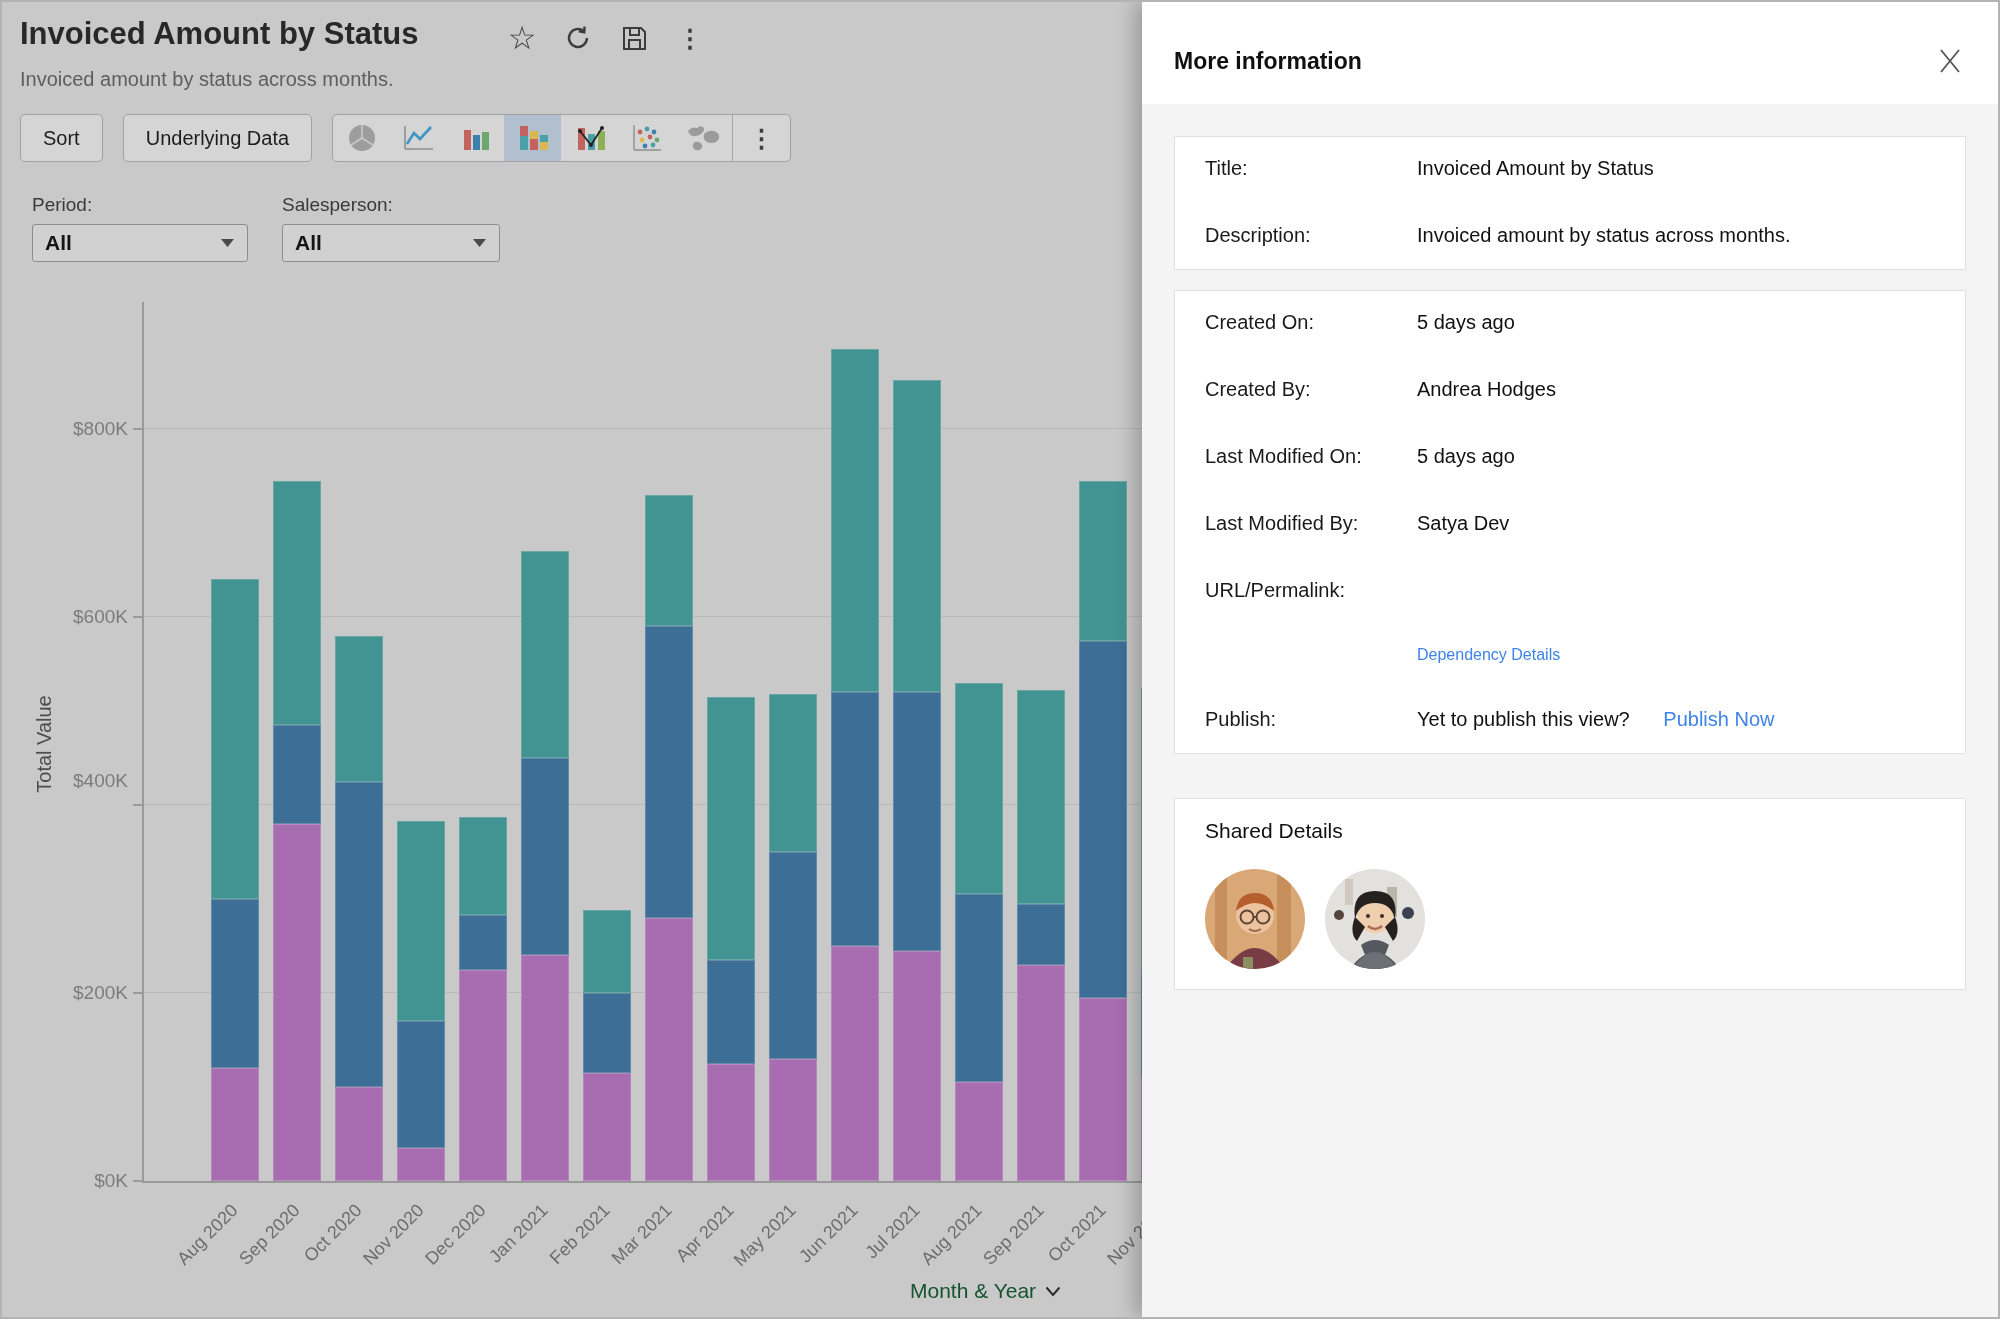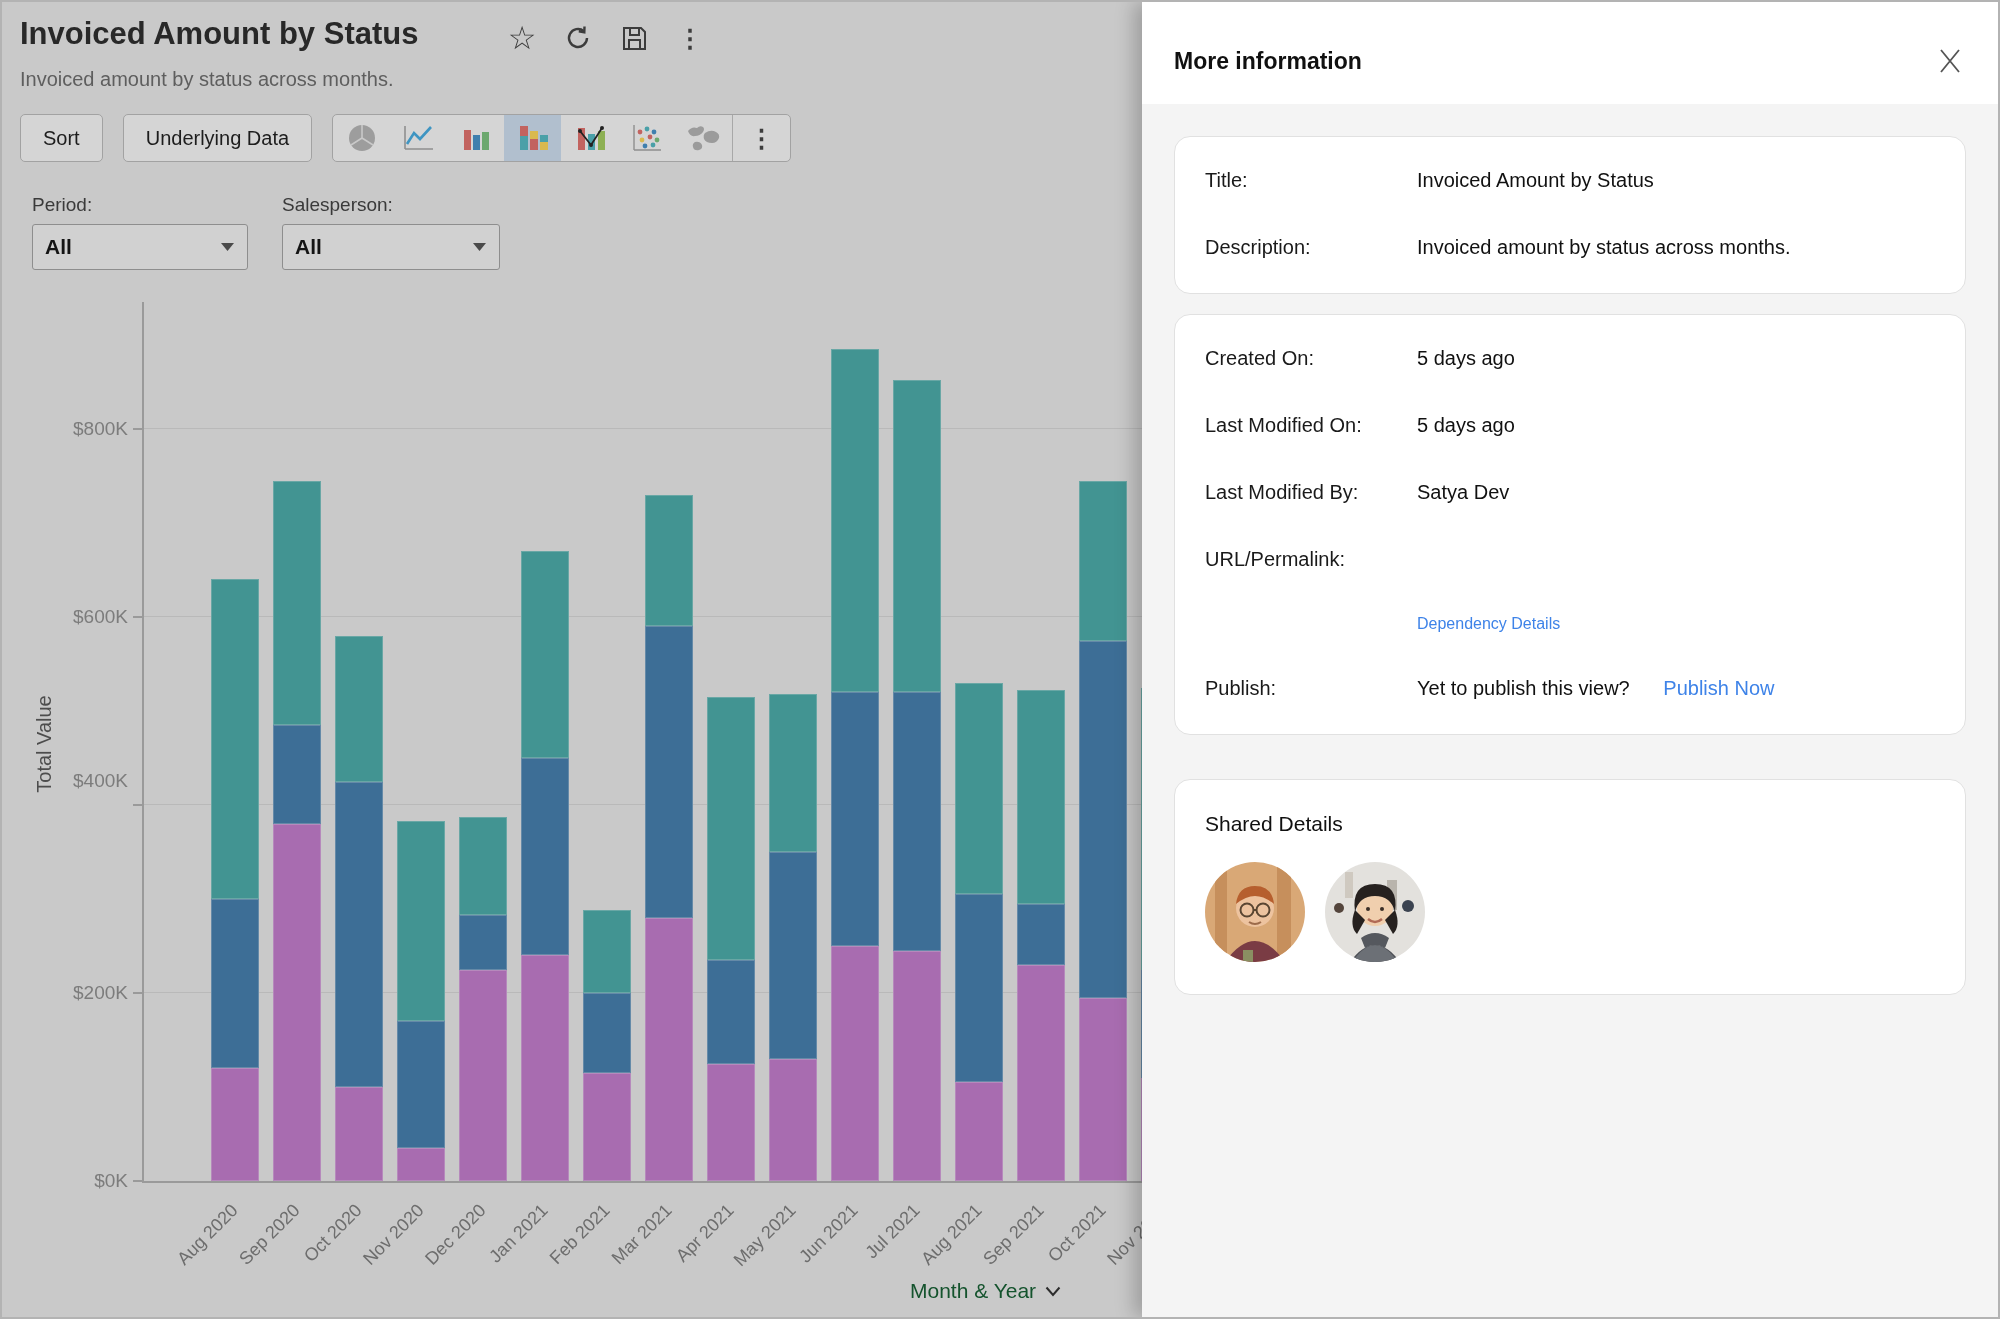--- a/index.html
+++ b/index.html
@@ -17,21 +17,21 @@
 
   .toolbar{position:absolute;left:18px;top:112px;height:48px;display:flex;gap:20px;}
   .btn{background:#d5d5d5;border:1px solid #a2a2a2;border-radius:5px;font-size:20px;color:#1d1d1d;
        padding:0 22px;display:flex;align-items:center;cursor:pointer;}
   .icon-strip{display:flex;background:#d5d5d5;border:1px solid #a2a2a2;border-radius:5px;overflow:hidden;}
   .icon-cell{width:57px;display:flex;align-items:center;justify-content:center;cursor:pointer;}
   .icon-cell.selected{background:#b1bfce;}
   .icon-cell.divided{border-left:1px solid #a8a8a8;}
 
   .filter-label{position:absolute;font-size:19px;color:#3a3a3a;}
-  .select{position:absolute;height:46px;background:#d1d1d1;border:1px solid #8e8e8e;border-radius:3px;
+  .select{position:absolute;height:38px;background:#d1d1d1;border:1px solid #8e8e8e;border-radius:3px;
           display:flex;align-items:center;justify-content:space-between;padding:0 12px;
           font-size:21px;font-weight:600;color:#141414;box-sizing:border-box;cursor:pointer;}
 
   
   .plot{position:absolute;left:140px;top:300px;width:1044px;height:879px;
         border-left:2px solid #9a9a9a;border-bottom:2px solid #9a9a9a;}
   .gridline{position:absolute;left:0;right:0;height:1px;background:#b9b9b9;}
   .ytickmark{position:absolute;left:-11px;width:9px;height:2px;background:#9a9a9a;}
   .yticklab{position:absolute;right:calc(100% + 16px);transform:translateY(-50%);
             font-size:19px;color:#7c7c7c;white-space:nowrap;}
@@ -44,21 +44,21 @@
   .xtitle{position:absolute;left:908px;top:1277px;font-size:21px;color:#14532d;
           display:flex;align-items:center;gap:9px;cursor:pointer;}
 
   
   .panel{position:absolute;top:0;right:0;width:856px;height:100%;background:#f4f4f4;
          box-shadow:-8px 0 18px rgba(0,0,0,.22);z-index:20;}
   .panel-hdr{height:86px;background:#ffffff;display:flex;align-items:center;justify-content:space-between;
              padding:16px 30px 0 32px;}
   .panel-title{font-size:23px;font-weight:bold;color:#101010;}
   .close-btn{width:36px;height:36px;display:flex;align-items:center;justify-content:center;cursor:pointer;}
-  .card{background:#fff;border:1px solid #e1e1e1;border-radius:16px;margin:0 32px;padding:32px 30px;}
+  .card{background:#fff;border:1px solid #e1e1e1;border-radius:0;margin:0 32px;padding:20px 30px;}
   .card.first{margin-top:32px;}
   .card.meta{margin-top:20px;}
   .card.shared{margin-top:44px;}
   .prow{display:flex;margin-bottom:44px;align-items:baseline;}
   .prow:last-child{margin-bottom:2px;}
   .prow .lbl{width:212px;flex:none;font-size:20px;color:#1a1a1a;}
   .prow .val{font-size:20px;color:#111;}
   .prow .val.flexval{display:flex;flex:1;align-items:center;}
   a.plink{color:#3e83e8;text-decoration:none;cursor:pointer;}
   .pub-link{margin-left:28px;}
@@ -323,20 +323,24 @@
         <span class="val">Invoiced amount by status across months.</span>
       </div>
     </div>
 
     <div class="card meta">
       <div class="prow">
         <span class="lbl">Created On:</span>
         <span class="val">5 days ago</span>
       </div>
       <div class="prow">
+        <span class="lbl">Created By:</span>
+        <span class="val">Andrea Hodges</span>
+      </div>
+      <div class="prow">
         <span class="lbl">Last Modified On:</span>
         <span class="val">5 days ago</span>
       </div>
       <div class="prow">
         <span class="lbl">Last Modified By:</span>
         <span class="val">Satya Dev</span>
       </div>
       <div class="prow">
         <span class="lbl">URL/Permalink:</span>
       </div>

